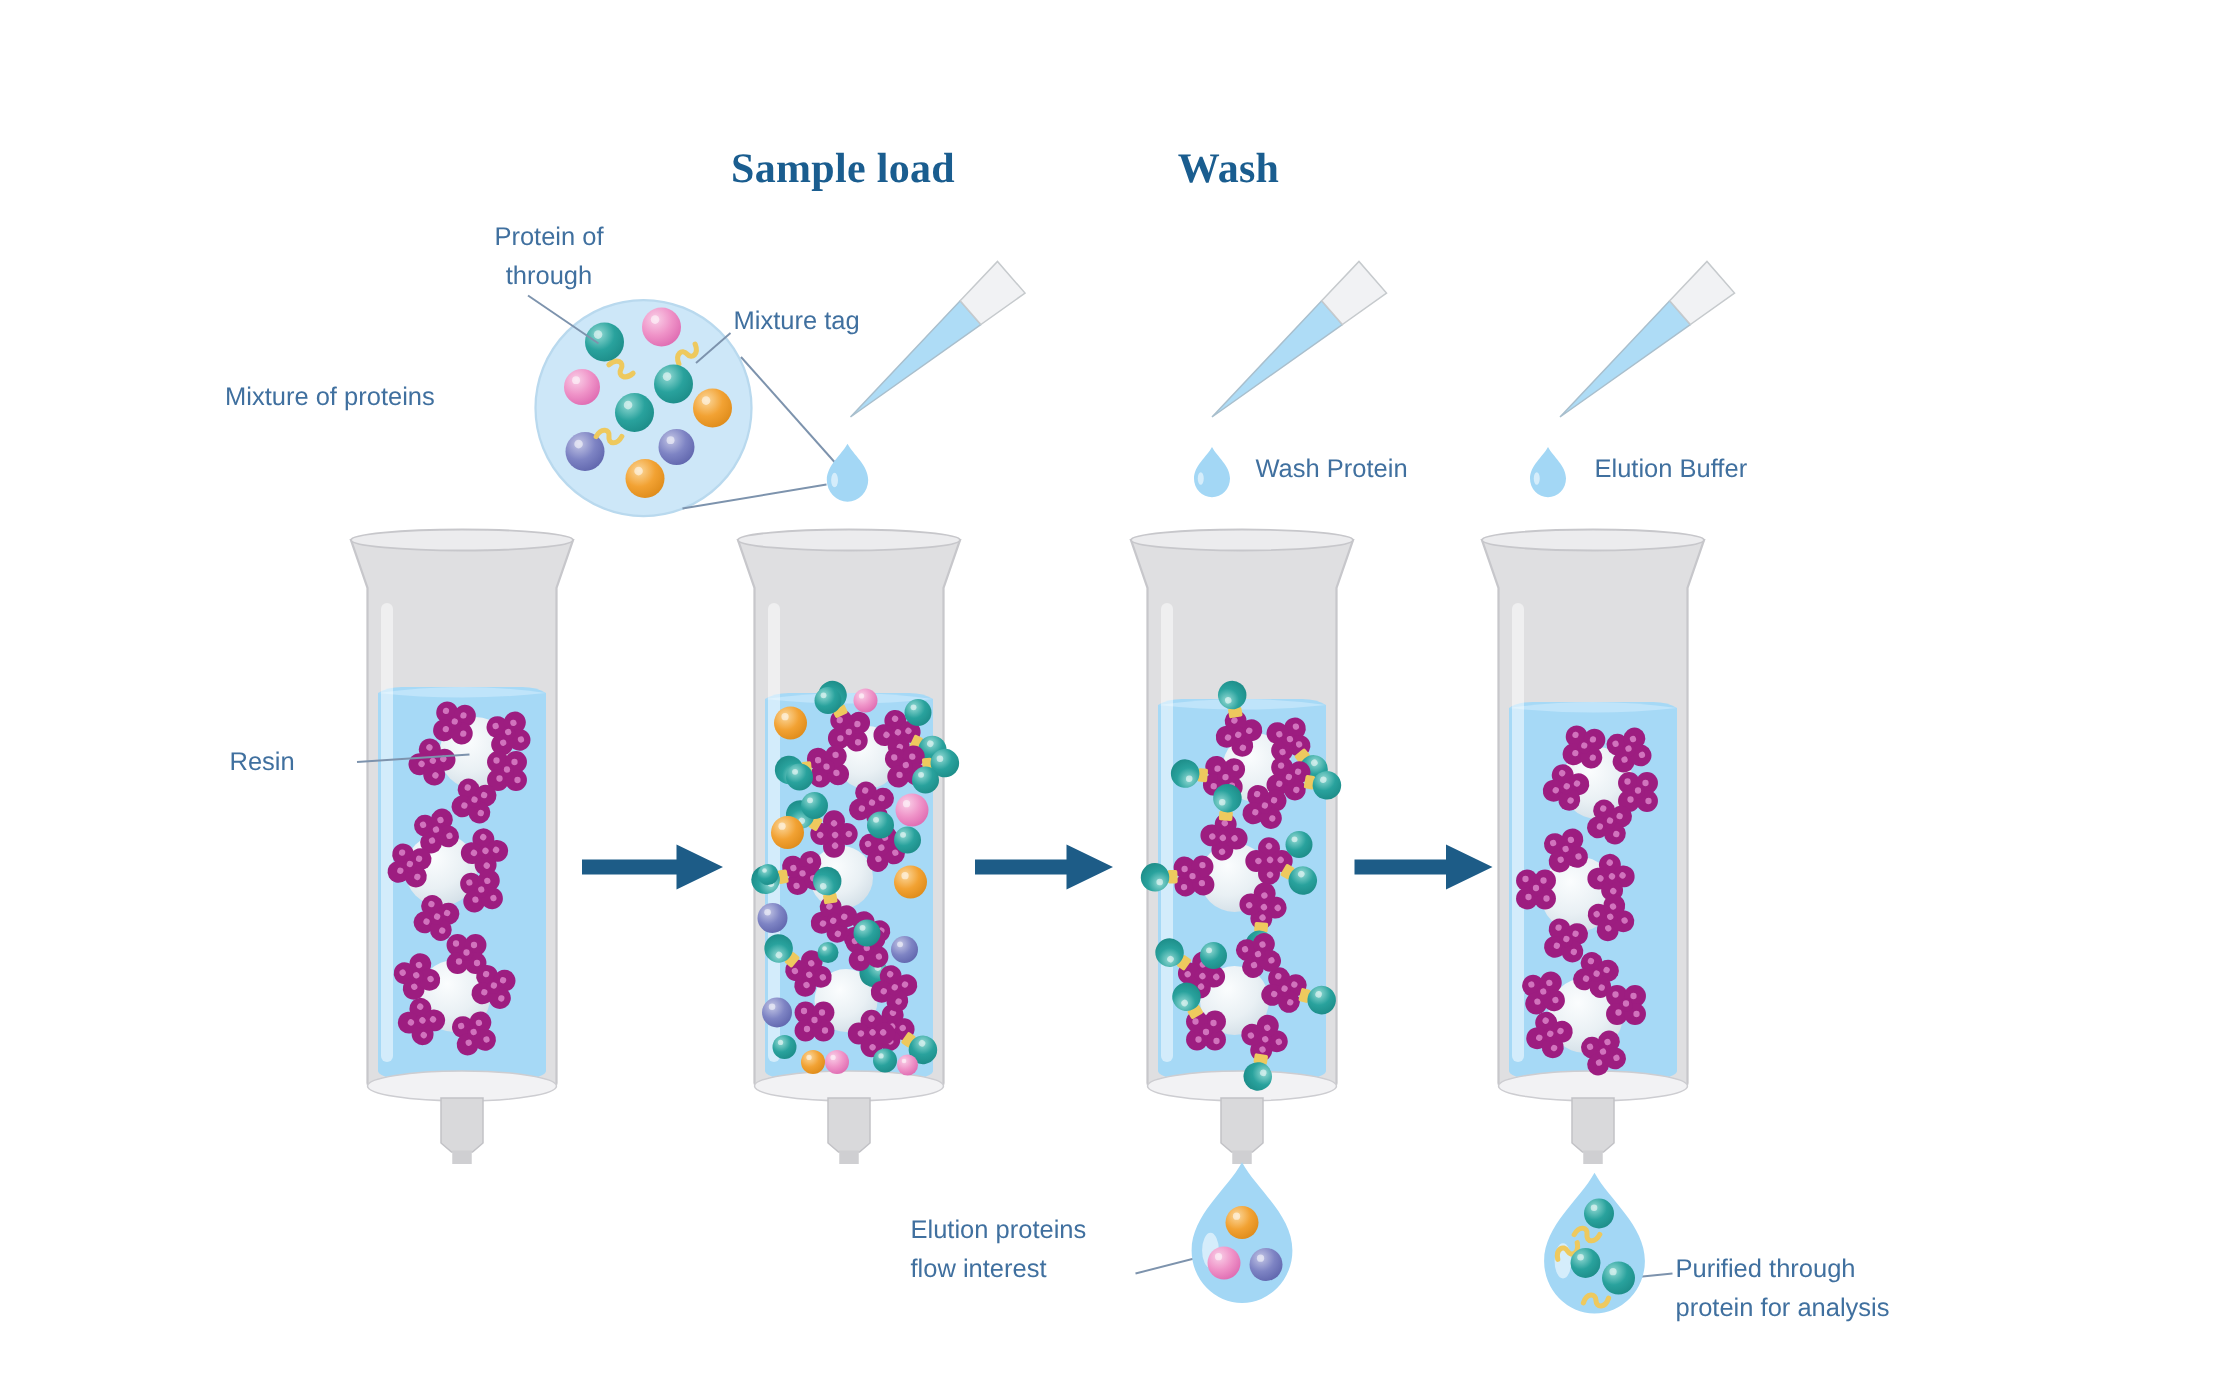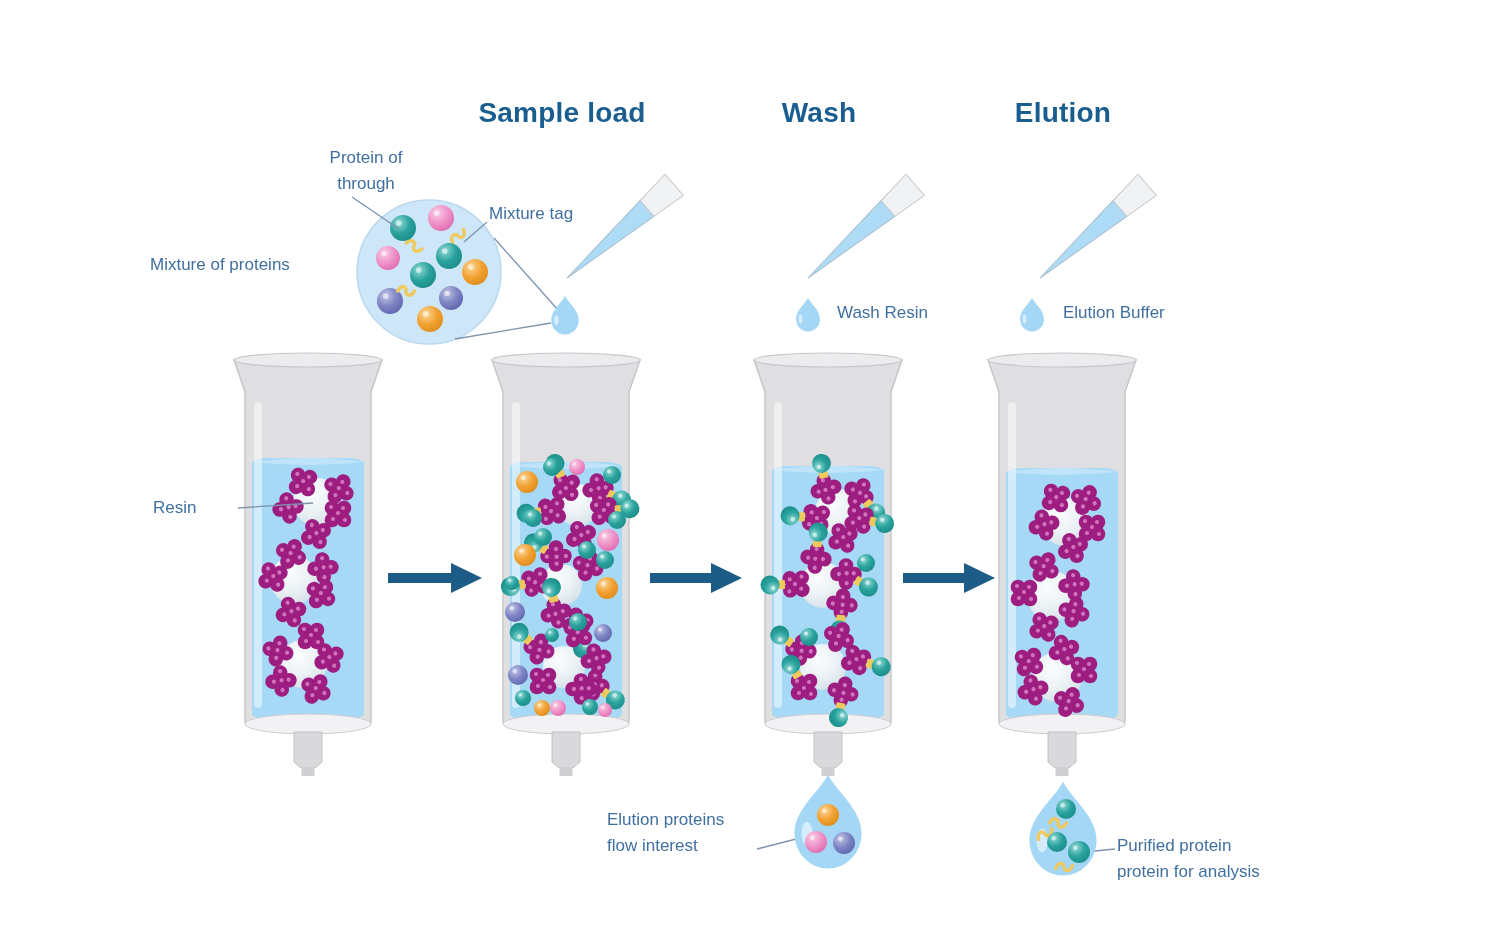--- a/index.html
+++ b/index.html
@@ -1,21 +1,21 @@
 <!DOCTYPE html>
 <html><head>
 <meta charset="utf-8">
 <style>
   html,body{margin:0;padding:0;background:#ffffff;}
   .canvas{position:relative;width:1485px;height:925px;background:#ffffff;
           font-family:"Liberation Sans", sans-serif;overflow:hidden;}
   .canvas svg{position:absolute;left:0;top:0;}
   .lbl{position:absolute;color:#40709f;font-size:17px;line-height:26px;white-space:nowrap;}
   .lbl.wrap{white-space:normal;}
-  .heading{color:#1a5d8f;font-size:28px;font-weight:bold;line-height:34px;letter-spacing:.2px;}
+  .heading{color:#1a5d8f;font-size:28px;font-weight:bold;line-height:34px;letter-spacing:.2px;font-family:Liberation Serif, serif;}
   .center{text-align:center;}
   .right{}
 </style>
 </head>
 <body>
 
 <div class="canvas">
 
   <svg id="art" width="1485" height="925" viewBox="0 0 1485 925">
     <defs>
@@ -1159,33 +1159,32 @@
         </g>
         <g>
           <circle cx="1079" cy="852" r="11" fill="url(#gTeal)"></circle>
           <circle cx="1075.37" cy="847.82" r="2.42" fill="#ffffff" opacity="0.55"></circle>
         </g>
       </g>
   </svg>
 
   <div class="lbl heading center" style="left:462px;top:96px;width:200px">Sample load</div>
   <div class="lbl heading center" style="left:749px;top:96px;width:140px">Wash</div>
-  <div class="lbl heading center" style="left:963px;top:96px;width:200px">Elution</div>
 
   <div class="lbl wrap center" style="left:291px;top:145px;width:150px">
     <span>Protein of</span><br>
     <span>through</span>
   </div>
   <div class="lbl" style="left:150px;top:252px">Mixture of proteins</div>
   <div class="lbl" style="left:489px;top:201px">Mixture tag</div>
   <div class="lbl right" style="left:153px;top:495px;width:80px">Resin</div>
-  <div class="lbl" style="left:837px;top:300px">Wash Resin</div>
+  <div class="lbl" style="left:837px;top:300px">Wash Protein</div>
   <div class="lbl" style="left:1063px;top:300px">Elution Buffer</div>
   <div class="lbl wrap" style="left:607px;top:807px;width:220px">
     <span>Elution proteins</span><br>
     <span>flow interest</span>
   </div>
   <div class="lbl wrap" style="left:1117px;top:833px;width:220px">
-    <span>Purified protein</span><br>
+    <span>Purified through</span><br>
     <span>protein for analysis</span>
   </div>
 
 </div>
 
 </body></html>

